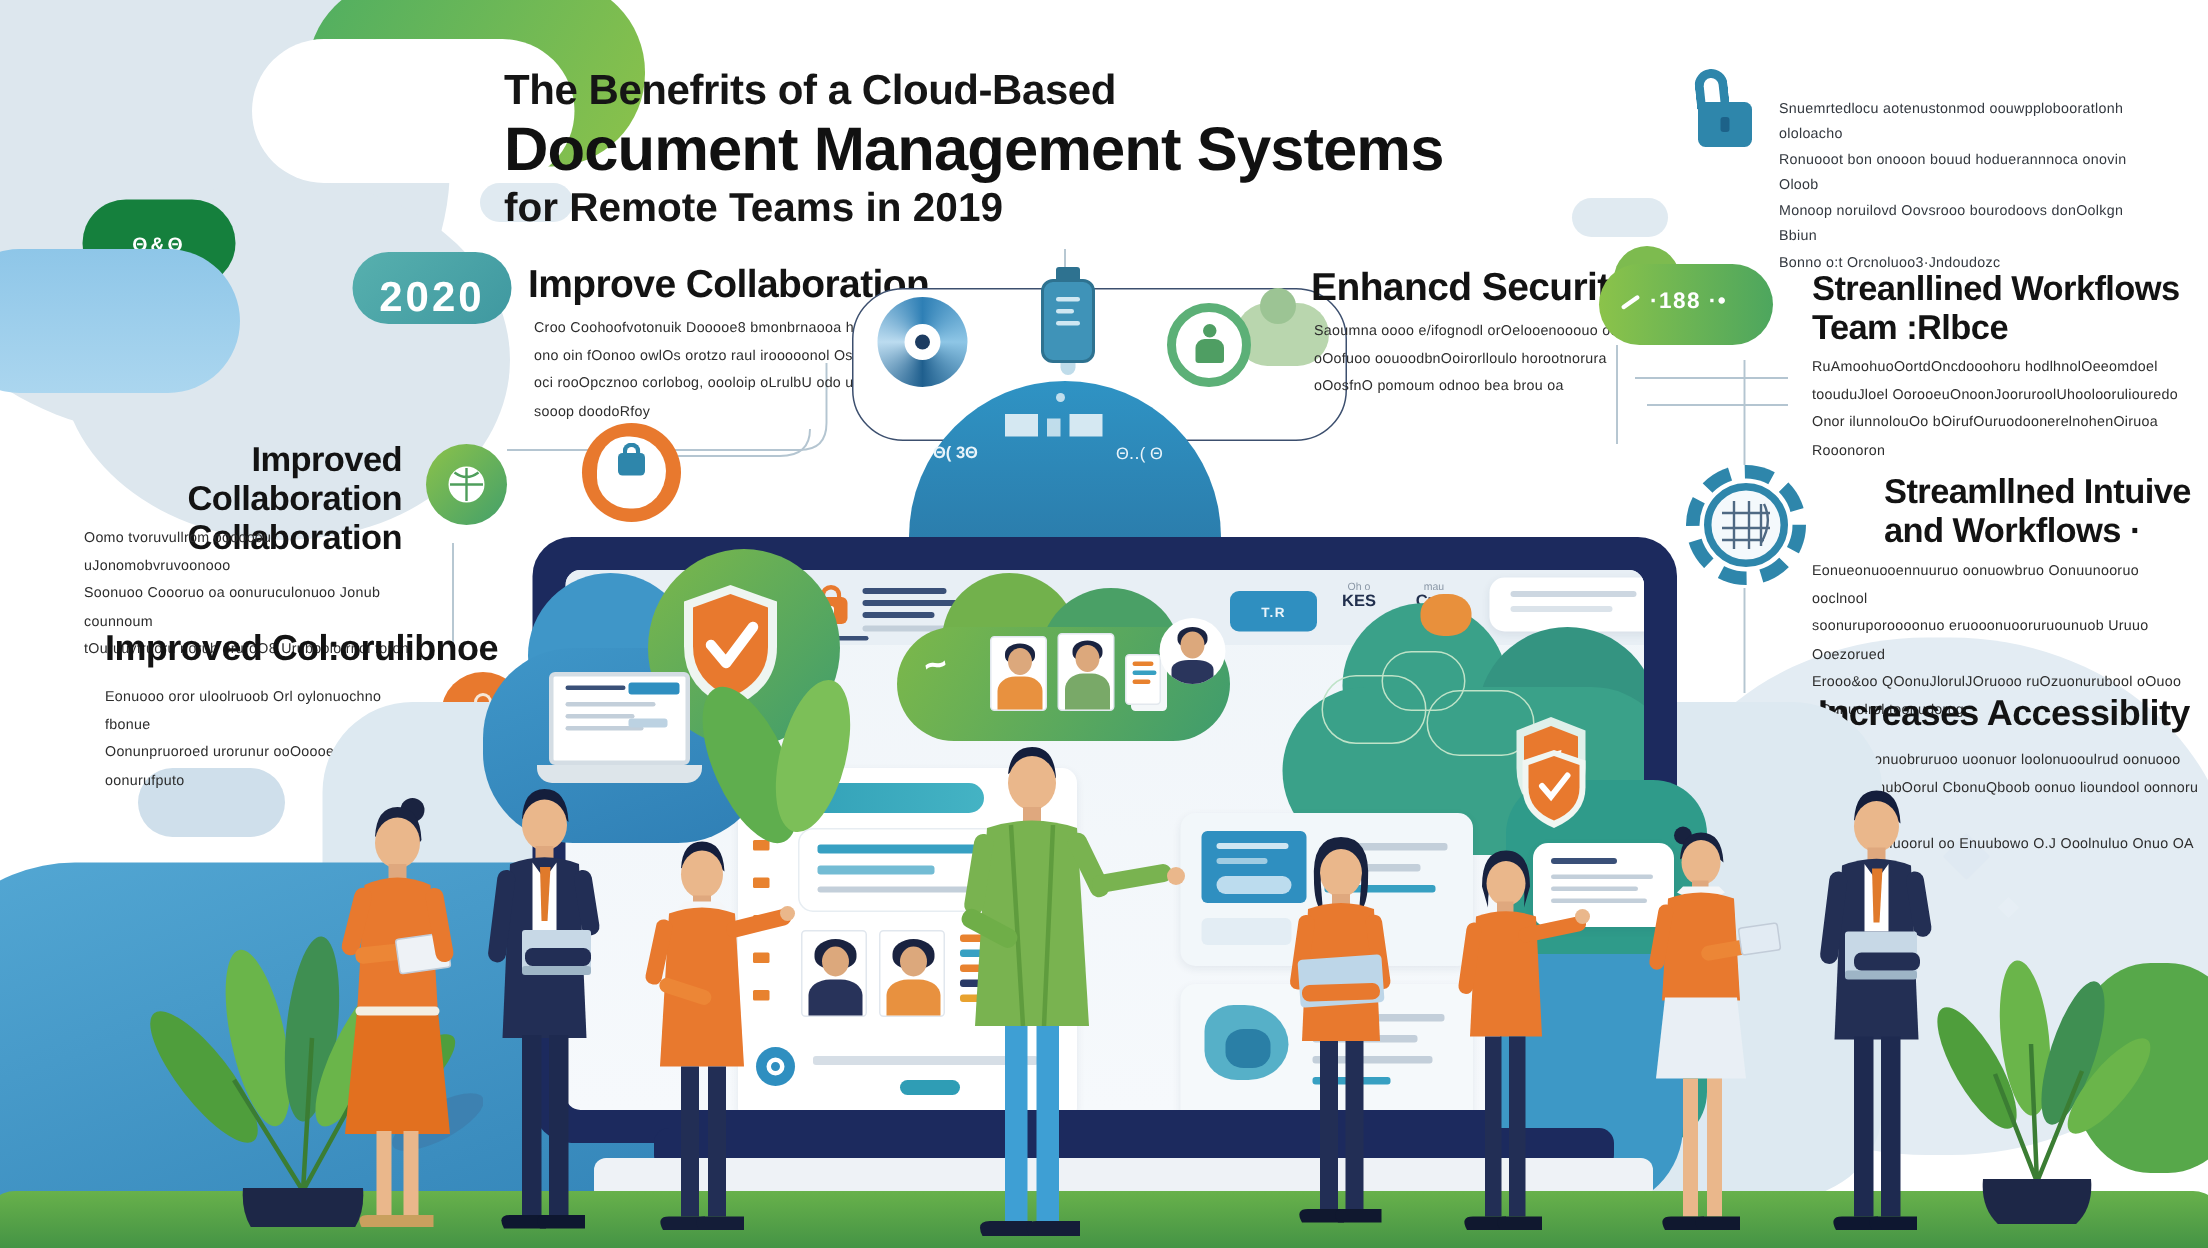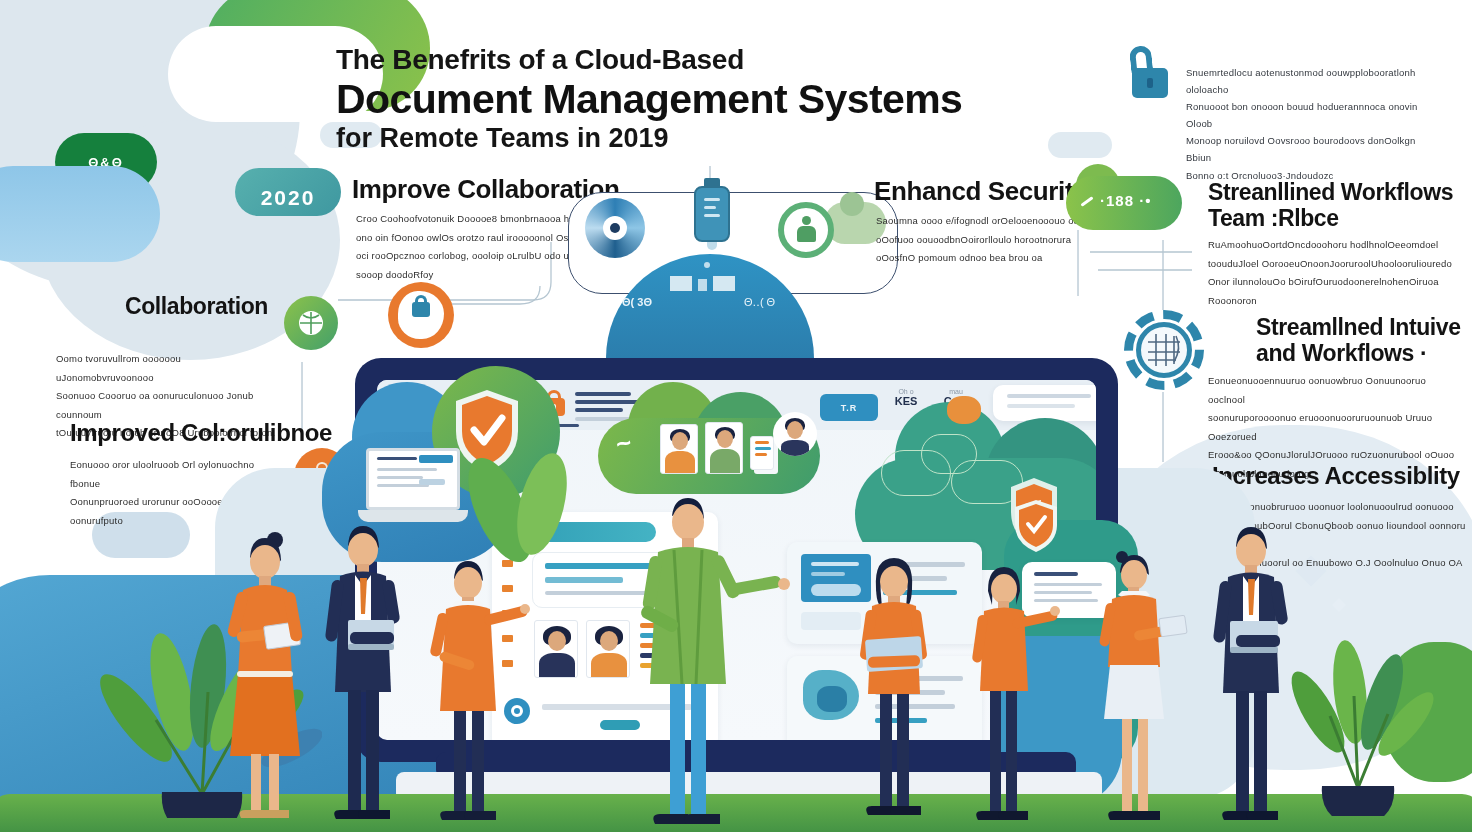--- a/index.html
+++ b/index.html
@@ -74,21 +74,21 @@
     <div class="abs" style="left:2px;top:0;width:22px;height:26px;border:6px solid #2e86ab;border-bottom:none;border-radius:12px 12px 0 0;transform:rotate(-6deg);"></div>
     <div class="abs" style="left:4px;top:22px;width:36px;height:30px;background:#2e86ab;border-radius:5px;"></div>
     <div class="abs" style="left:19px;top:32px;width:6px;height:10px;background:#1d6289;border-radius:2px;"></div>
   </div>
   <div class="abs note-txt prelines" style="left:1186px;top:64px;width:250px;">Snuemrtedlocu aotenustonmod oouwpplobooratlonh ololoacho
 Ronuooot bon onooon bouud hoduerannnoca onovin Oloob
 Monoop noruilovd Oovsrooo bourodoovs donOolkgn Bbiun
 Bonno o:t Orcnoluoo3·Jndoudozc</div>
 
   <div class="abs pill" style="left:235px;top:168px;width:106px;height:48px;background:linear-gradient(135deg,#57b0ae,#3f98a0);">
-    <span style="color:#fff;font-size:21px;font-weight:700;letter-spacing:2px;margin-top:12px;">2020</span>
+    <span style="color:#fff;font-size:28px;font-weight:700;letter-spacing:2px;margin-top:12px;">2020</span>
   </div>
 
   <div class="abs h-big" style="left:352px;top:174px;">Improve Collaboration</div>
   <div class="abs body-txt prelines" style="left:356px;top:210px;width:300px;">Croo Coohoofvotonuik Dooooe8 bmonbrnaooa hOoroulo
 ono oin fOonoo owlOs orotzo raul irooooonol Os Ouznuo
 oci rooOpcznoo corlobog, oooloip oLrulbU odo ukxs
 sooop doodoRfoy</div>
 
   <div class="abs" style="left:568px;top:192px;width:330px;height:102px;border:1.5px solid #3c4f6e;border-radius:34px;background:#fff;"></div>
   <div class="abs" style="left:585px;top:198px;width:60px;height:60px;border-radius:50%;background:conic-gradient(#2e7fb5,#8ec6e6,#1f5f8e,#bcdcf0,#2e7fb5);">
@@ -154,20 +154,21 @@
 soonuruporoooonuo eruooonuooruruounuob Uruuo Ooezorued
 Erooo&amp;oo QOonuJlorulJOruooo ruOzuonurubool oOuoo
 oOunuolrol toonudorug</div>
 
   <div class="abs h-big" style="left:1212px;top:462px;font-size:24px;">Increases Accessiblity</div>
   <div class="abs body-txt prelines" style="left:1212px;top:498px;width:255px;">Eonuoruonuobruruoo uoonuor loolonuooulrud oonuooo
 oroo TbonubOorul CbonuQboob oonuo lioundool oonnoru OOrue
 tOoOQlbunuoorul oo Enuubowo O.J Ooolnuluo Onuo OA lionuUo</div>
 
   <div class="abs h-mid" style="left:56px;top:294px;width:212px;text-align:right;">
+    <div>Improved Collaboration</div>
     <div>Collaboration</div>
   </div>
   <div class="abs body-txt prelines" style="left:56px;top:350px;width:225px;">Oomo tvoruvullrom oooooou uJonomobvruvoonooo
 Soonuoo Coooruo oa oonuruculonuoo Jonub counnoum
 tOuruuyfruoru rlorub oruroO8 Uruboolo rnol foron.</div>
 
   <div class="abs" style="left:284px;top:296px;width:54px;height:54px;border-radius:50%;background:linear-gradient(135deg,#8cc24a,#43a06a);">
     <svg class="abs" style="left:11px;top:11px;" width="32" height="32" viewBox="0 0 32 32">
       <g stroke="#ffffff" stroke-width="2" fill="none">
         <circle cx="16" cy="16" r="11" fill="#ffffff"></circle>

